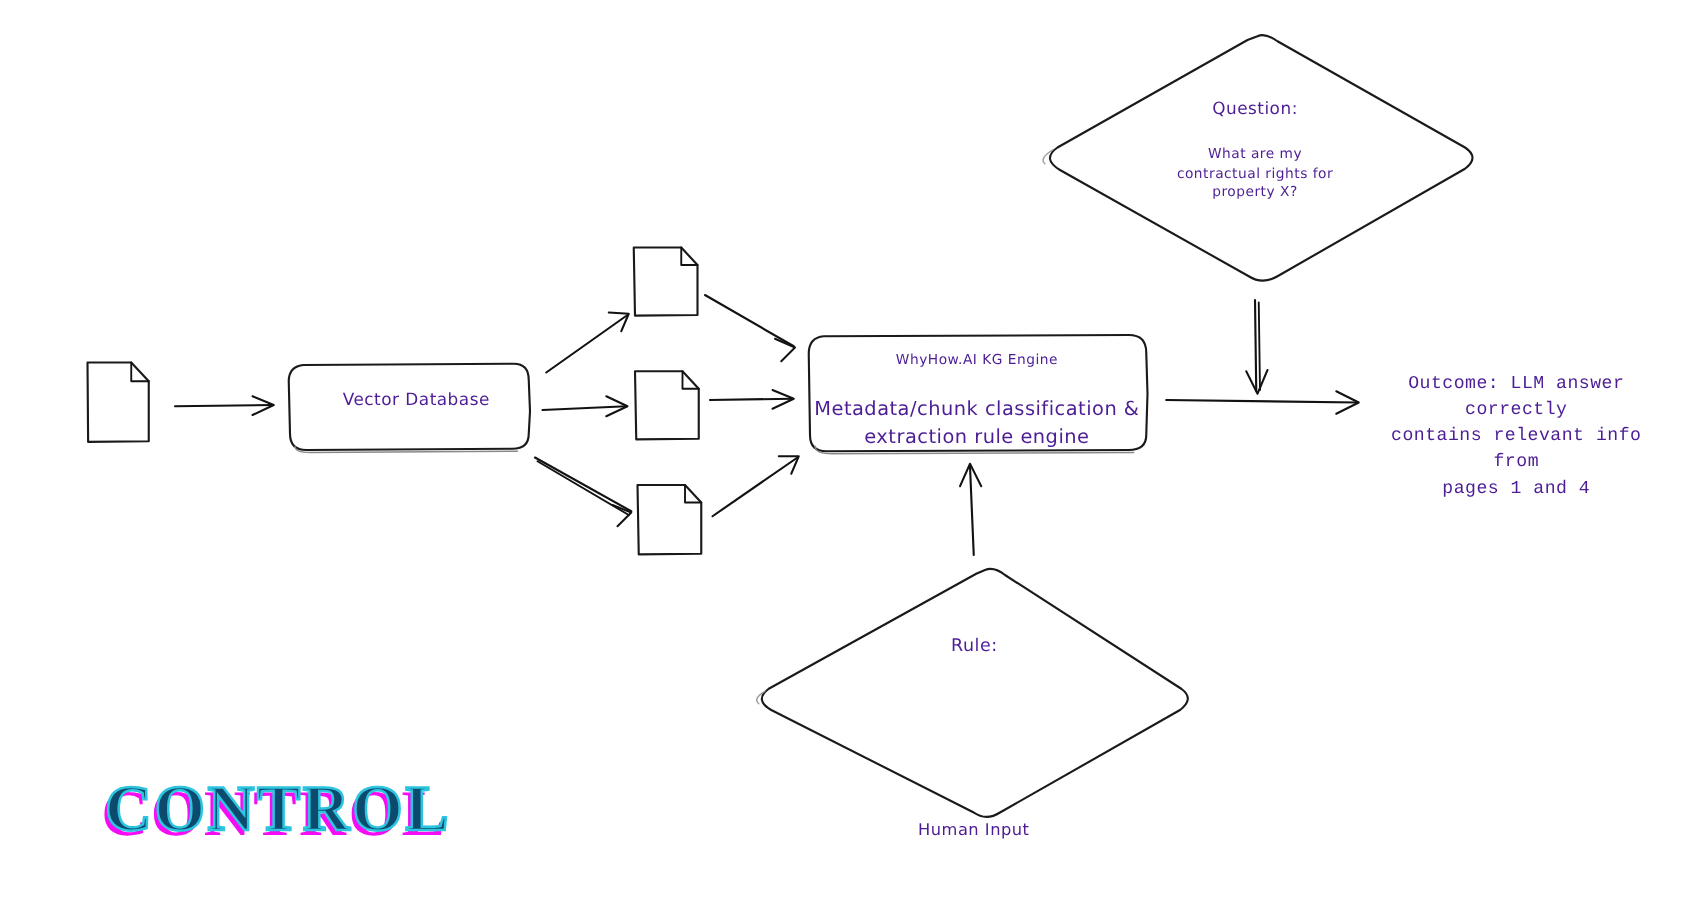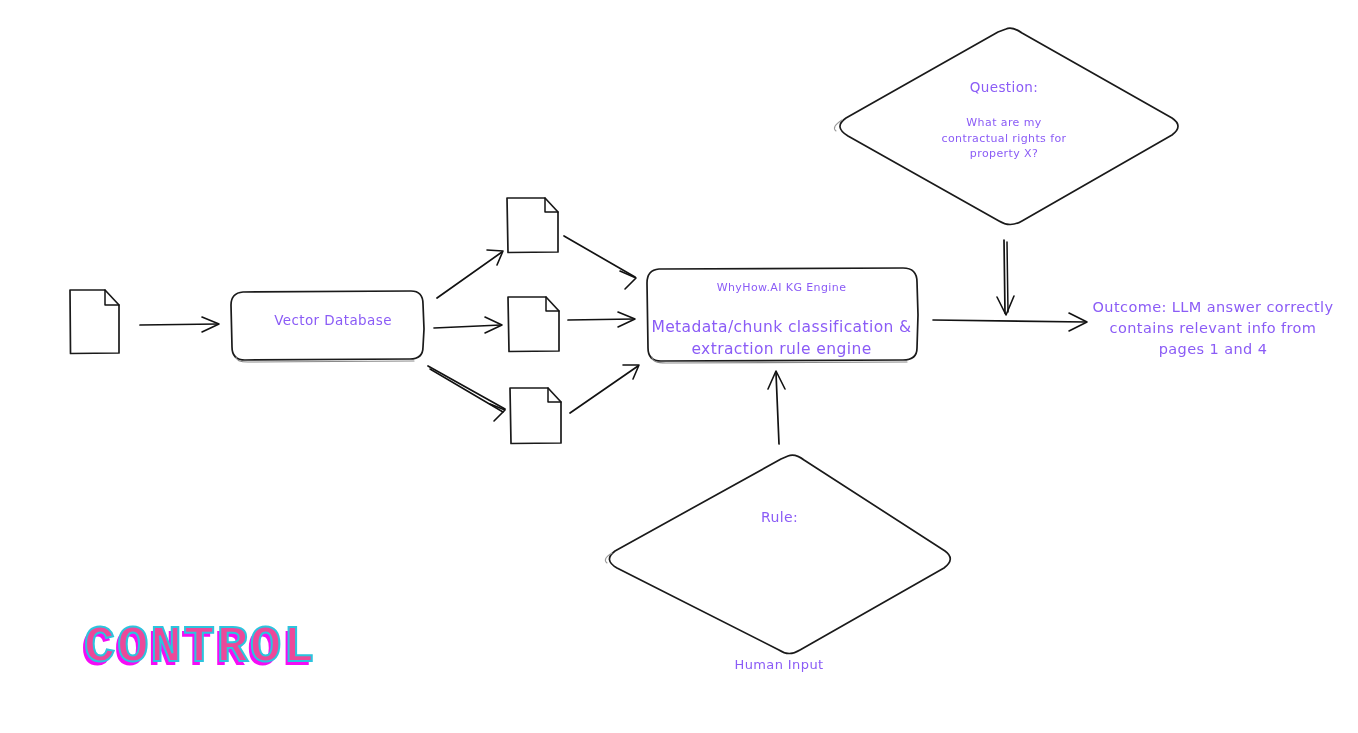--- a/index.html
+++ b/index.html
@@ -7,45 +7,45 @@
     width:1358px;height:733px;position:relative;overflow:hidden;
     font-family:"DejaVu Sans", sans-serif;
   }
   #canvas{position:absolute;inset:0;width:1358px;height:733px;}
   svg.layer{position:absolute;left:0;top:0;width:1358px;height:733px;}
 
   
   .txt{
     position:absolute;
     font-family:"DejaVu Sans", sans-serif;
-    color:#8b5cf6;
+    color:#4c1d95;
     text-align:center;
     line-height:1.38;
     letter-spacing:.4px;
     white-space:pre-line;
     user-select:none;
   }
   .t-vector{left:231px;top:311px;width:204px;font-size:13.5px;}
   .t-kg-title{left:648px;top:280px;width:267px;font-size:11px;}
   .t-kg-body{left:640px;top:316px;width:283px;font-size:15.5px;line-height:1.45;}
   .t-q-title{left:915px;top:78px;width:178px;font-size:13.5px;}
   .t-q-body{left:895px;top:115px;width:218px;font-size:11px;line-height:1.42;text-align:center;}
   .t-rule-title{left:692px;top:508px;width:175px;font-size:14px;}
   .t-rule-body{left:662px;top:545px;width:235px;font-size:14.5px;line-height:1.42;}
   .t-human{left:694px;top:656px;width:170px;font-size:13px;}
-  .t-outcome{left:1092px;top:297px;width:242px;font-size:14.5px;line-height:1.45;}
+  .t-outcome{left:1092px;top:297px;width:242px;font-size:14.5px;line-height:1.45;font-family:Liberation Mono, monospace;}
 
   
   #control-logo{
     position:absolute;left:84px;top:622px;
-    font-family:Liberation Mono, monospace;
+    font-family:Liberation Serif, serif;
     font-size:52px;
     font-weight:bold;
     letter-spacing:2px;
-    color:#ec4899;
+    color:#0c4a6e;
     text-shadow:-3px 4px 0 #f50cf5;
     -webkit-text-stroke:2px #2cc4de;
     user-select:none;
     line-height:1;
   }
 </style>
 </head>
 <body>
 
 <div id="canvas">

